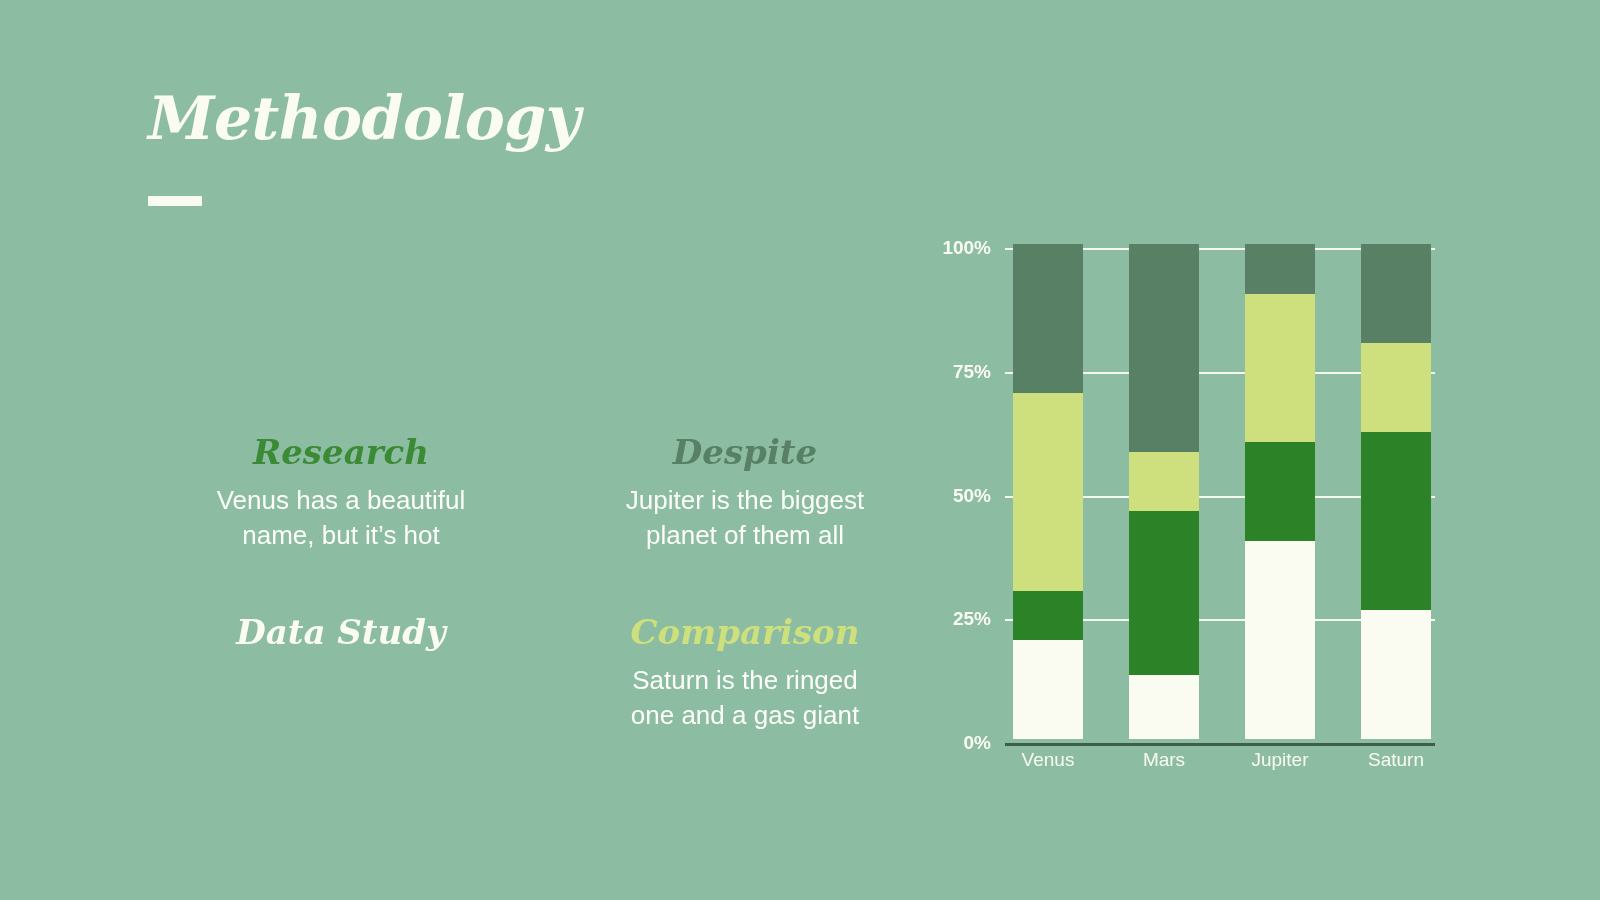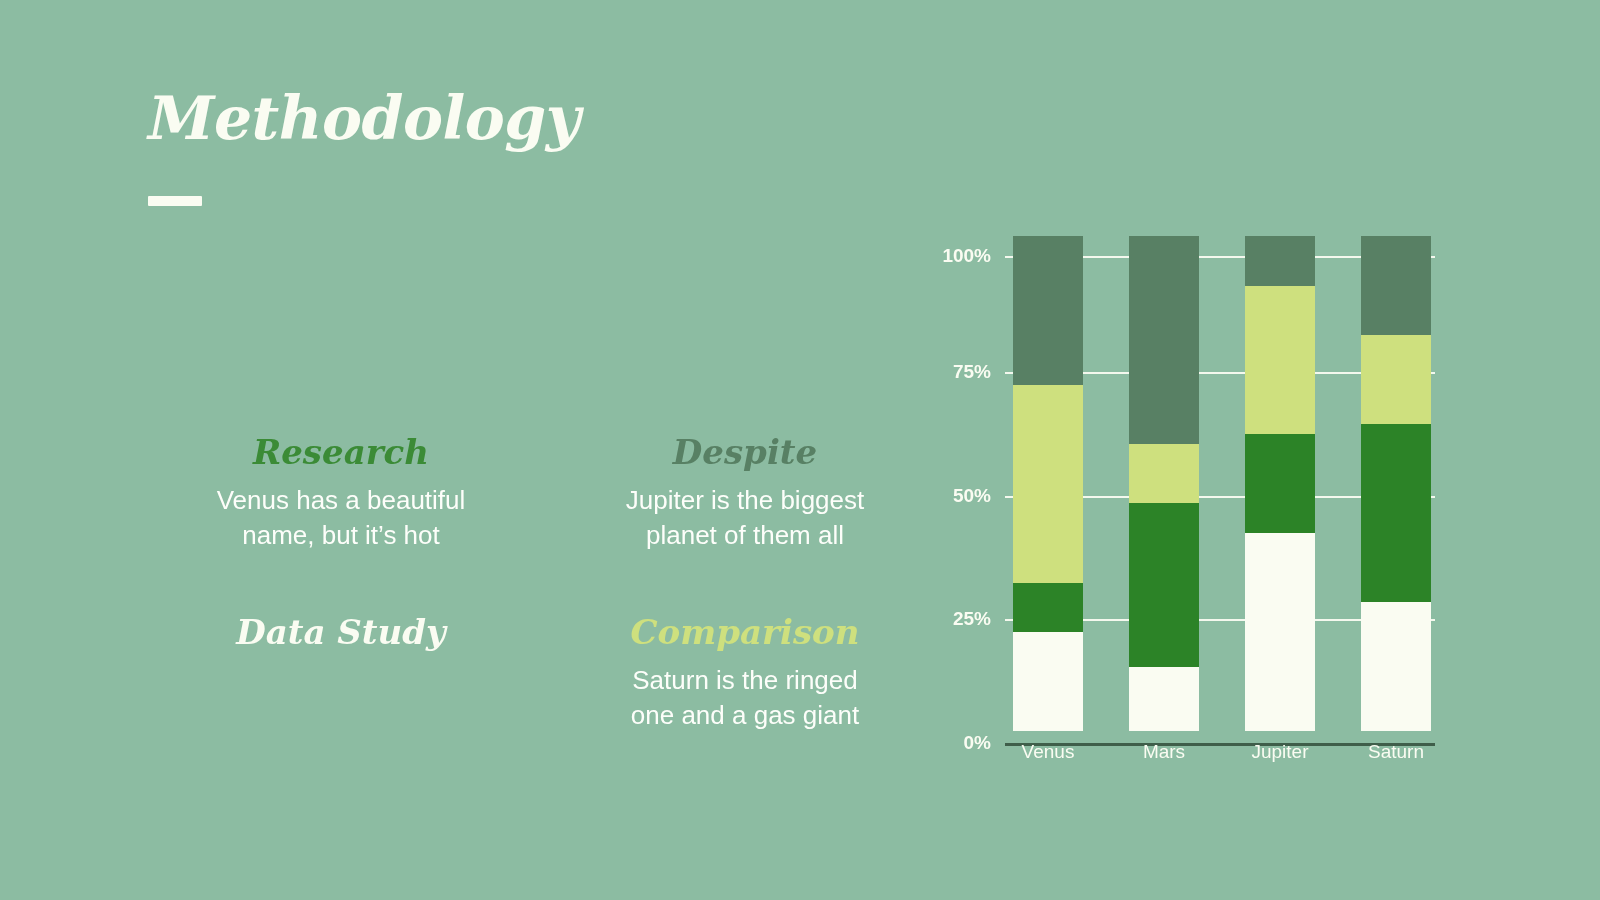--- a/index.html
+++ b/index.html
@@ -132,21 +132,21 @@
   .bars {
     position: absolute;
     left: 0;
     top: 0;
     width: 430px;
     height: 495px;
   }
 
   .bar-col {
     position: absolute;
-    bottom: 12px;
+    bottom: 4px;
     width: 70px;
     height: 100%;
   }
 
   .seg {
     position: absolute;
     left: 0;
     width: 100%;
   }
 
@@ -193,21 +193,21 @@
     <div class="feature-title" style="color: rgb(206, 224, 126);">Comparison</div>
     <div class="feature-desc">Saturn is the ringed
 one and a gas giant</div>
   </div>
 
 </div>
 
 <div class="chart-area">
   <div class="plot">
     <div id="gridlines">
-        <div class="gridline" style="top: 8px;">
+        <div class="gridline" style="top: 0px;">
           <span class="ytick">100%</span>
         </div>
         <div class="gridline" style="top: 123.75px;">
           <span class="ytick">75%</span>
         </div>
         <div class="gridline" style="top: 247.5px;">
           <span class="ytick">50%</span>
         </div>
         <div class="gridline" style="top: 371.25px;">
           <span class="ytick">25%</span>

